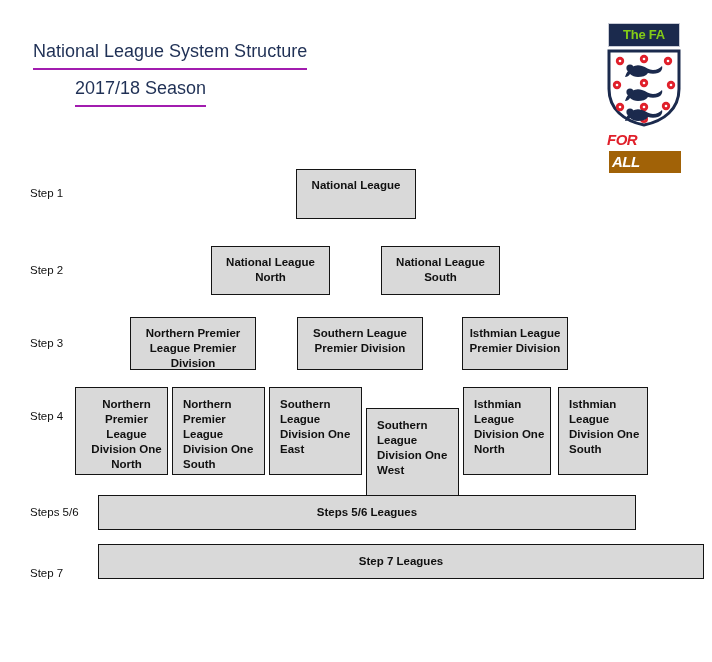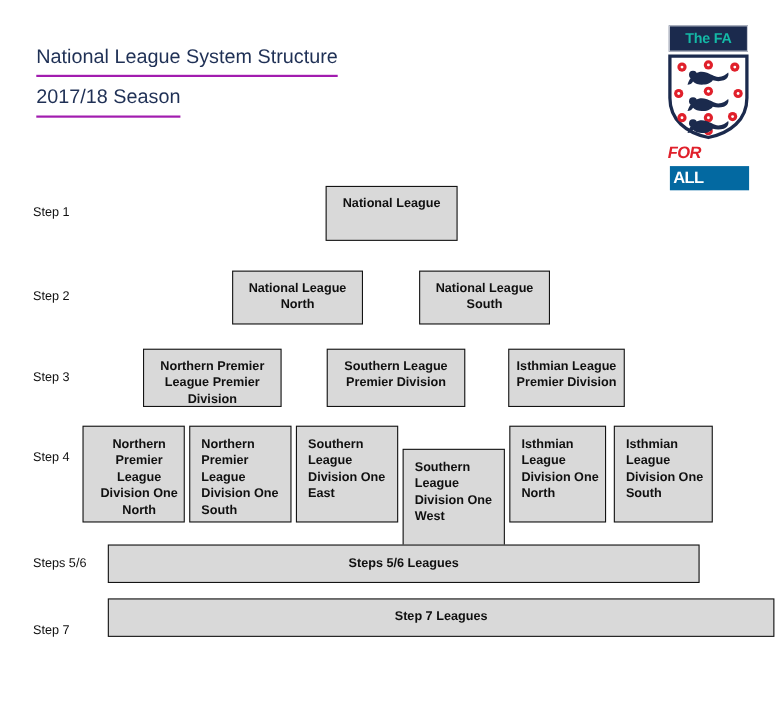--- a/index.html
+++ b/index.html
@@ -26,40 +26,40 @@
   .title-line {
     color: #1F3055;
     font-size: 18px;
     line-height: 31px;
     font-weight: 400;
     white-space: nowrap;
     display: inline-block;
     border-bottom: 2px solid #a21caf;
     padding-bottom: 1px;
   }
-  #title-line-2-wrap { margin-top: 3px; }
+  #title-line-2-wrap { margin-top: 3px; margin-left: 42px; }
 
   
   #fa-logo {
     position: absolute;
     left: 604px;
     top: 23px;
     width: 80px;
     height: 132px;
   }
   #fa-banner {
     position: absolute;
     left: 4px;
     top: 0px;
     width: 72px;
     height: 24px;
     background: #1B2A4D;
     border: 1px solid #c9ccd6;
     box-sizing: border-box;
-    color: #14b8a6;
+    color: #84cc16;
     font-size: 13px;
     font-weight: bold;
     line-height: 22px;
     text-align: center;
     letter-spacing: -0.2px;
   }
   #fa-shield {
     position: absolute;
     left: 2px;
     top: 26px;
@@ -78,24 +78,25 @@
   }
   #fa-for {
     color: #E0202B;
     font-size: 15px;
     font-weight: bold;
     font-style: italic;
     line-height: 22px;
     letter-spacing: -0.5px;
   }
   #fa-all {
-    background: #0369a1;
+    background: #a16207;
     color: #ffffff;
     font-size: 15px;
     font-weight: bold;
+    font-style: italic;
     line-height: 22px;
     letter-spacing: -0.5px;
     padding: 0 3px;
     margin-left: 2px;
   }
 
   
   .step-label {
     position: absolute;
     font-size: 11.5px;

